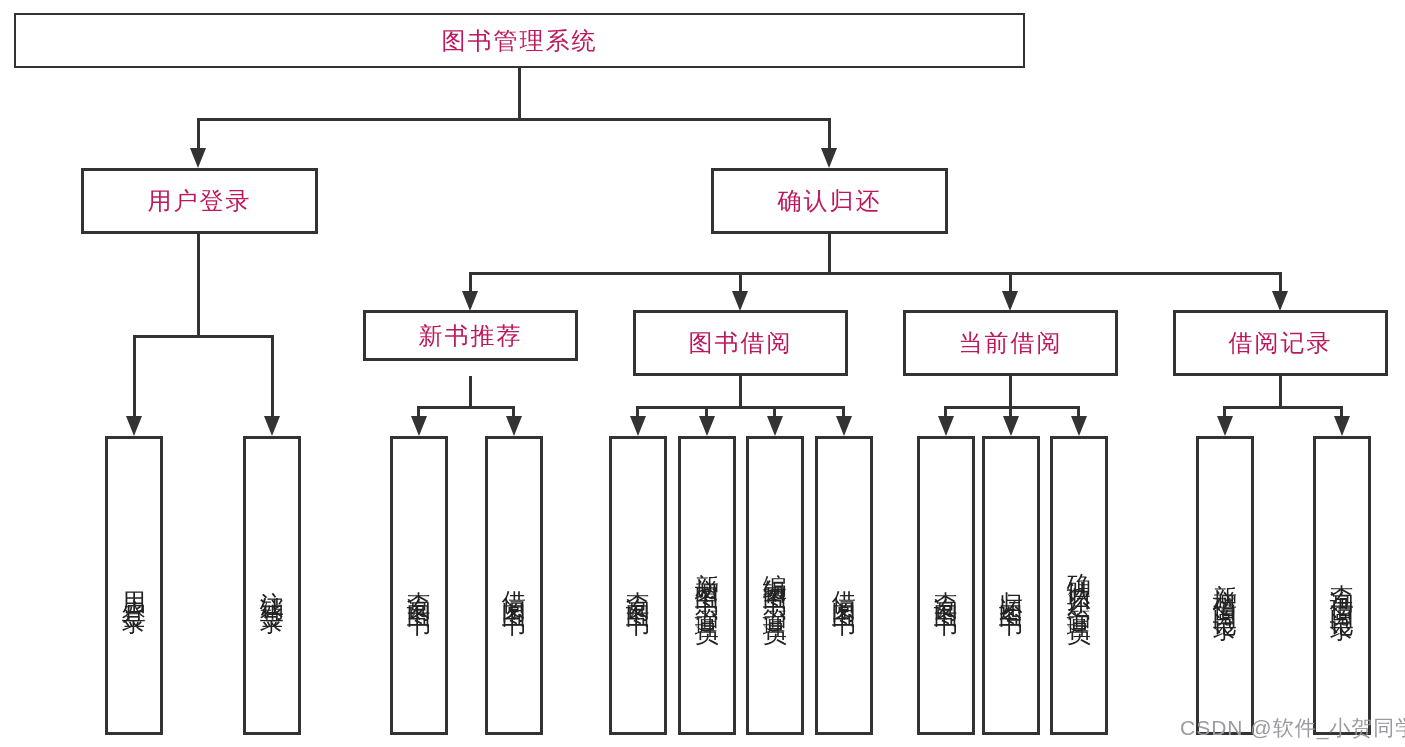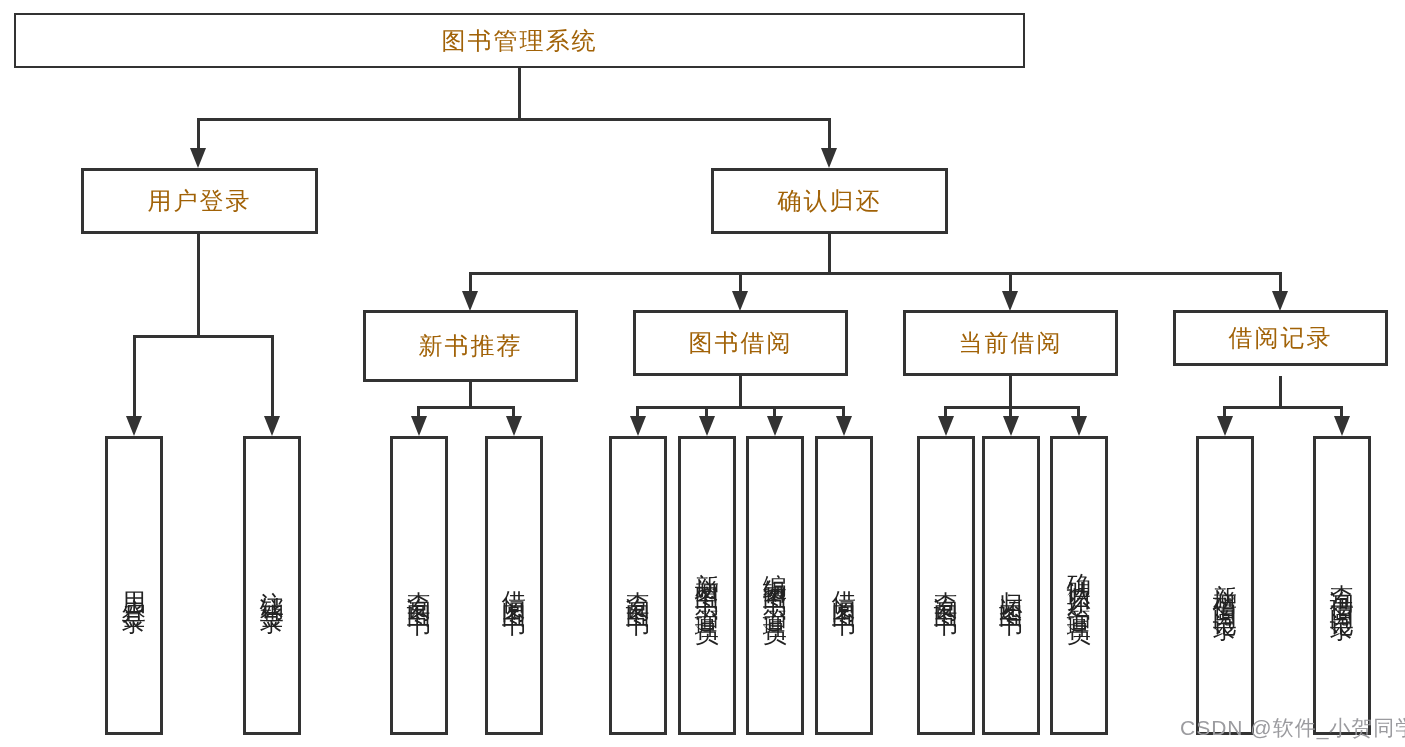--- a/index.html
+++ b/index.html
@@ -10,21 +10,21 @@
   
   .vl{position:absolute;width:3px;background:#333333;}
   .hl{position:absolute;height:3px;background:#333333;}
   .arr{position:absolute;width:0;height:0;
        border-left:8px solid transparent;border-right:8px solid transparent;
        border-top:20px solid #333333;}
   
   .box{position:absolute;background:#ffffff;border:3px solid #333333;box-sizing:border-box;
        display:flex;align-items:center;justify-content:center;}
   .box.root{border-width:2px;}
-  .hlabel{font-size:24px;letter-spacing:2px;color:#a16207;white-space:nowrap;}
+  .hlabel{font-size:24px;letter-spacing:2px;color:#be185d;white-space:nowrap;}
   .vlabel{writing-mode:vertical-lr;text-orientation:mixed;font-size:24px;letter-spacing:7px;
           line-height:1.15;color:#222222;}
   .wm{position:absolute;left:1180px;top:714px;font-size:21px;letter-spacing:1px;
       color:#9b9b9f;z-index:6;white-space:nowrap;}
 </style>
 </head>
 <body>
 
 <div class="canvas">
 
@@ -91,30 +91,30 @@
     <span class="hlabel">图书管理系统</span>
   </div>
 
   <div class="box" style="left:81px;top:168px;width:237px;height:66px">
     <span class="hlabel">用户登录</span>
   </div>
   <div class="box" style="left:711px;top:168px;width:237px;height:66px">
     <span class="hlabel">确认归还</span>
   </div>
 
-  <div class="box" style="left:363px;top:310px;width:215px;height:72px">
+  <div class="box" style="left:363px;top:310px;width:215px;height:51px">
     <span class="hlabel">新书推荐</span>
   </div>
   <div class="box" style="left:903px;top:310px;width:215px;height:66px">
     <span class="hlabel">当前借阅</span>
   </div>
   <div class="box" style="left:633px;top:310px;width:215px;height:66px">
     <span class="hlabel">图书借阅</span>
   </div>
-  <div class="box" style="left:1173px;top:310px;width:215px;height:56px">
+  <div class="box" style="left:1173px;top:310px;width:215px;height:66px">
     <span class="hlabel">借阅记录</span>
   </div>
 
   <div class="box" style="left:105px;top:436px;width:58px;height:299px">
     <span class="vlabel">用户登录</span>
   </div>
   <div class="box" style="left:243px;top:436px;width:58px;height:299px">
     <span class="vlabel">注销登录</span>
   </div>
 

